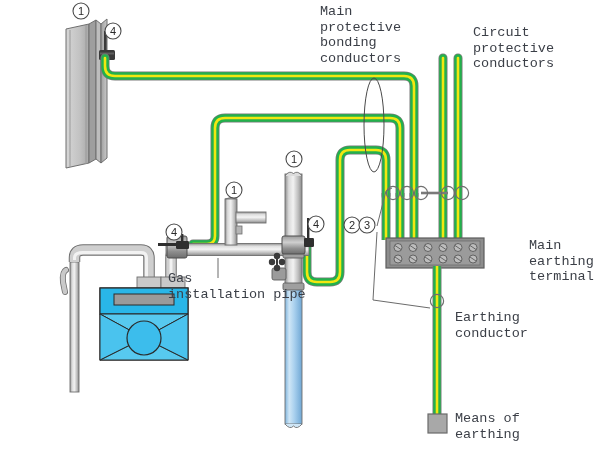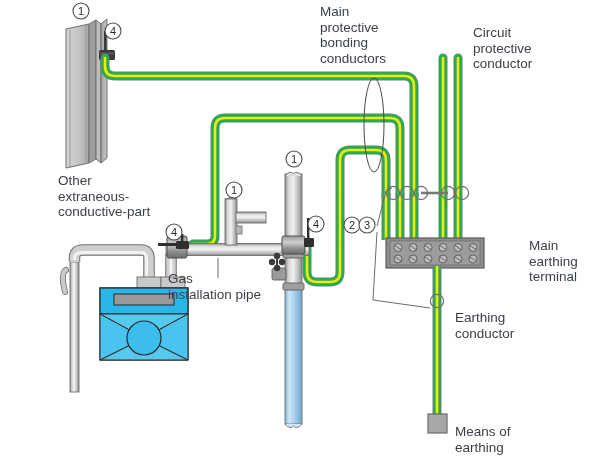--- a/index.html
+++ b/index.html
@@ -1,21 +1,21 @@
 <!DOCTYPE html>
 <html><head>
 <meta charset="utf-8">
 <style>
   html,body{margin:0;padding:0;background:#ffffff;}
   body{width:608px;height:460px;overflow:hidden;
        font-family:"Liberation Sans","DejaVu Sans",sans-serif;}
   #stage{position:relative;width:608px;height:460px;}
   svg#diagram{position:absolute;left:0;top:0;width:608px;height:460px;}
   .lbl{position:absolute;color:#3b3f47;font-size:13.5px;line-height:15.5px;
-       font-family:Liberation Sans, sans-serif;white-space:pre;}
+       font-family:Liberation Mono, monospace;white-space:pre;}
 </style>
 </head>
 <body>
 
 <div id="stage">
 
 <svg id="diagram" viewBox="0 0 608 460">
   <defs>
     <linearGradient id="gMetalV" x1="0" y1="0" x2="1" y2="0">
       <stop offset="0" stop-color="#8e8e8e"></stop>
@@ -284,33 +284,30 @@
   <line x1="218" y1="258" x2="218" y2="278" stroke="#6b6b6b" stroke-width="1"></line>
 </svg>
 
 <div class="lbl" style="left:320px;top:4px;">Main
 protective
 bonding
 conductors</div>
 
 <div class="lbl" style="left:473px;top:25px;">Circuit
 protective
-conductor</div>
-
-<div class="lbl" style="left:58px;top:173px;">Other
-extraneous-
-conductive-part</div>
+conductors</div>
+
 
 <div class="lbl" style="left:168px;top:271px;">Gas
 installation pipe</div>
 
 <div class="lbl" style="left:529px;top:238px;">Main
 earthing
 terminal</div>
 
 <div class="lbl" style="left:455px;top:310px;">Earthing
 conductor</div>
 
-<div class="lbl" style="left:455px;top:424px;">Means of
+<div class="lbl" style="left:455px;top:411px;">Means of
 earthing</div>
 
 
 </div>
 
 </body></html>

